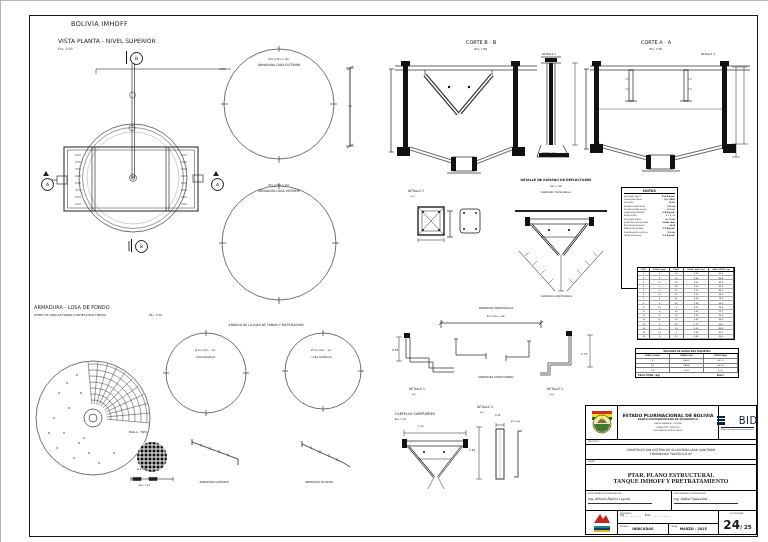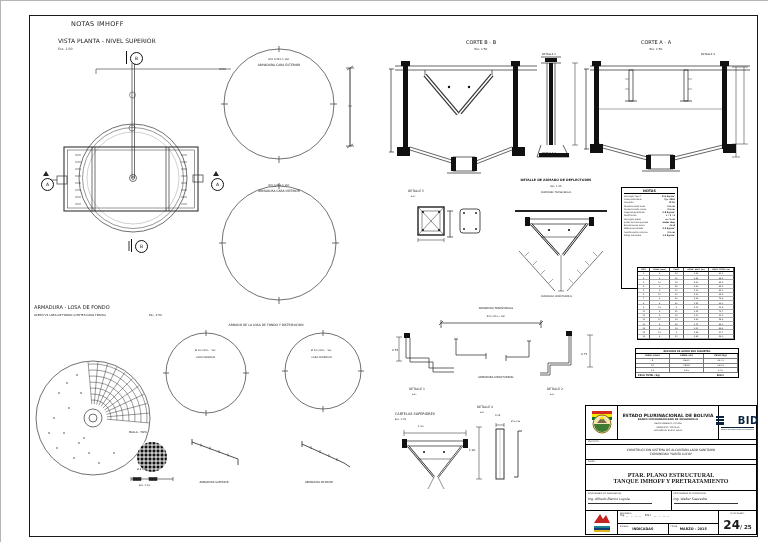--- a/index.html
+++ b/index.html
@@ -39,21 +39,21 @@
   .tb{position:absolute;left:584px;top:404px;width:172px;height:130px;border:1.6px solid #000;
       box-sizing:border-box;z-index:7;background:#fff;display:flex;flex-direction:column;}
   .tb *{box-sizing:border-box;}
   .tb-r1{display:flex;height:34px;border-bottom:1px solid #000;}
   .tb-escudo{width:32px;border-right:1px solid #000;display:flex;align-items:center;justify-content:center;}
   .tb-mid{flex:1;display:flex;flex-direction:column;align-items:center;justify-content:center;gap:0.6px;}
   .tb-bid{width:38px;border-left:1px solid #000;display:flex;flex-direction:column;align-items:center;justify-content:center;}
   .bid-row{display:flex;align-items:center;gap:1.5px;}
   .bid-bars{display:flex;flex-direction:column;gap:1px;}
   .bid-bars span{display:block;width:8px;height:2.2px;background:#0a2240;}
-  .bid-txt{font-size:10px;font-weight:bold;color:#0a2240;letter-spacing:0.5px;margin-left:12px;}
+  .bid-txt{font-size:10px;font-weight:normal;color:#0a2240;letter-spacing:0.5px;margin-left:12px;}
   .tb-strip{height:5px;border-bottom:1px solid #000;font-size:2px;padding-left:2px;color:#222;}
   .tb-proj{height:15px;border-bottom:1px solid #000;display:flex;flex-direction:column;align-items:center;justify-content:center;}
   .tb-title{height:26px;border-bottom:1px solid #000;display:flex;flex-direction:column;align-items:center;justify-content:center;
             font-family:"Liberation Serif",serif;font-weight:bold;}
   .tb-sigs{height:20px;border-bottom:1px solid #000;display:flex;}
   .sig{flex:1;position:relative;padding:1px 2px;}
   .sig+.sig{border-left:1px solid #000;}
   .siglbl{font-size:2px;color:#222;}
   .signame{font-size:3.2px;margin-top:3px;font-style:italic;}
   .sigline{border-bottom:0.6px solid #333;width:80%;margin-top:1.5px;}
@@ -72,21 +72,21 @@
   .num-small{font-size:5.5px;font-weight:bold;}
   .blue-logo{display:flex;flex-direction:column;width:16px;}
   .blue-logo span{height:2px;}
 </style>
 </head>
 <body>
 
 <div class="sheet">
   <div class="frame"></div>
 
-  <div class="lbl" style="left:70px;top:20px;font-size:6.5px;letter-spacing:.3px">NOTAS IMHOFF</div>
+  <div class="lbl" style="left:70px;top:20px;font-size:6.5px;letter-spacing:.3px">BOLIVIA IMHOFF</div>
   <div class="lbl" style="left:57px;top:36px;font-size:6px">VISTA PLANTA - NIVEL SUPERIOR</div>
   <div class="lbl" style="left:57px;top:47px;font-size:3.2px;color:#333">Esc. 1:50</div>
 
   <svg style="left:36px;top:48px" width="200" height="215" viewBox="0 0 200 215">
     <g stroke="#333" stroke-width="0.7" fill="none">
       <circle cx="96" cy="129" r="54"></circle>
       <circle cx="96" cy="129" r="50.5" stroke-width="0.5"></circle>
       <circle cx="96" cy="129" r="46" stroke="#888" stroke-width="0.4"></circle>
       <rect x="27" y="98" width="134" height="64" stroke-width="1.1"></rect>
       <rect x="30.5" y="101" width="127" height="58" stroke-width="0.5"></rect>

